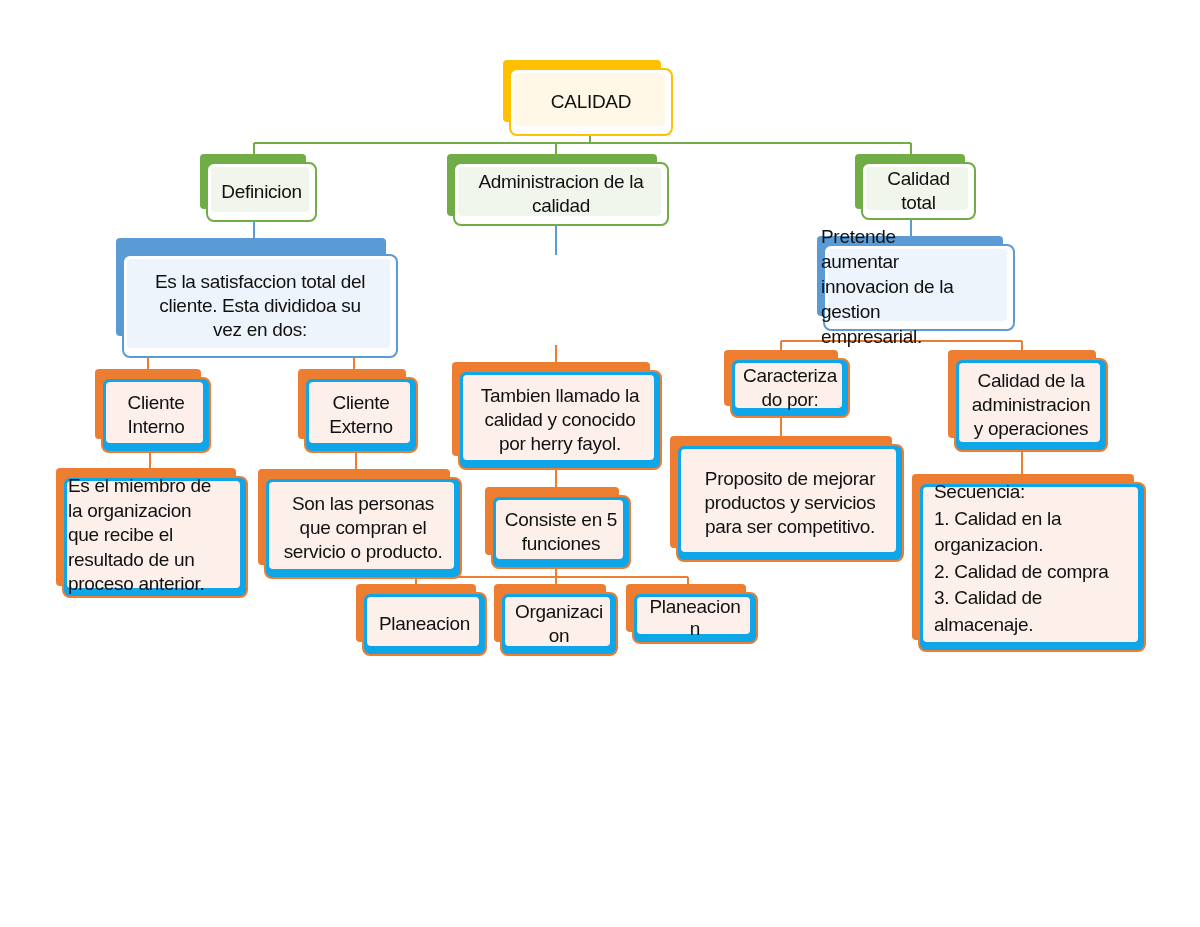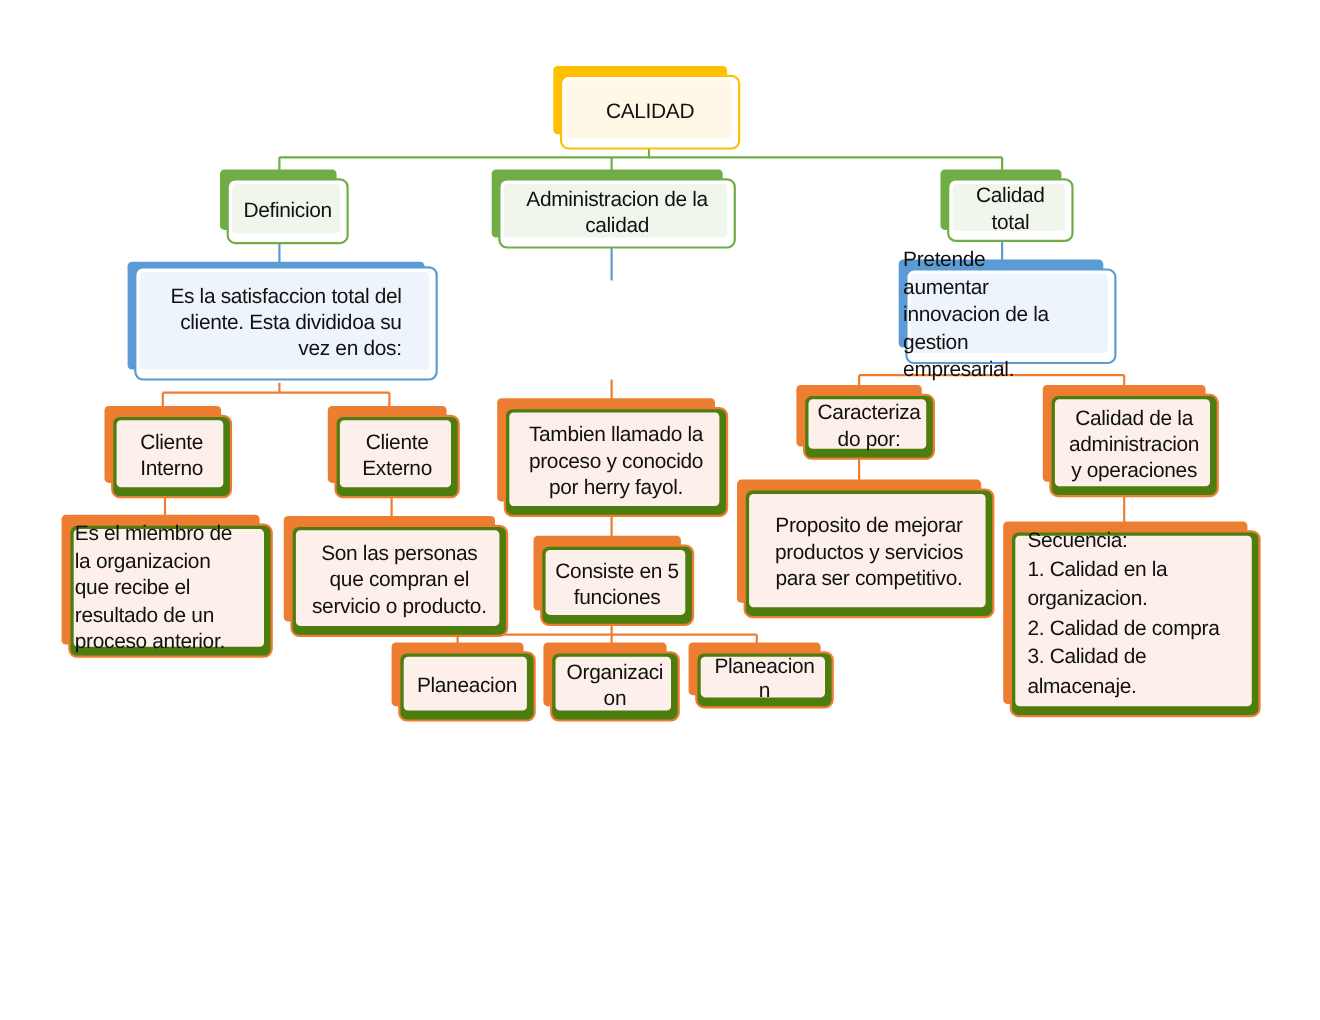--- a/index.html
+++ b/index.html
@@ -18,21 +18,21 @@
   .c-yellow .tab { background:#ffc000; }
   .c-yellow .box { border-color:#ffc000; background:#ffffff; }
   .c-yellow .inner { background:#fff8e7; }
   .c-green .tab { background:#70ad47; }
   .c-green .box { border-color:#70ad47; background:#ffffff; }
   .c-green .inner { background:#f1f6ec; }
   .c-blue .tab { background:#5b9bd5; }
   .c-blue .box { border-color:#5b9bd5; background:#ffffff; }
   .c-blue .inner { background:#eef4fb; }
   .c-orange .tab { background:#ed7d31; }
-  .c-orange .box { border-color:#ed7d31; background:#4d7c0f; }
+  .c-orange .box { border-color:#ed7d31; background:#0ea5e9; }
   .c-orange .inner { background:#fdf0eb; }
   .overflow .label { position:absolute; left:0; right:0; }
 </style>
 </head>
 <body>
 
 <div id="canvas">
 
   <svg class="links" viewBox="0 0 1200 927">
 
@@ -105,21 +105,21 @@
     <div class="tab" style="width:110px;height:55px;"></div>
     <div class="box" style="left:6px;top:8px;width:115px;height:58px;">
       <div class="inner"></div>
       <span class="label">Calidad
 total</span>
     </div>
   </div>
 
   <div class="node c-blue" style="left:116px;top:238px;width:282px;height:112px;">
     <div class="tab" style="width:270px;height:98px;"></div>
-    <div class="box" style="left:6px;top:4px;width:276px;height:104px;text-align:right;">
+    <div class="box" style="left:6px;top:16px;width:276px;height:104px;">
       <div class="inner"></div>
       <span class="label">Es la satisfaccion total del
 cliente. Esta divididoa su
 vez en dos:</span>
     </div>
   </div>
 
 
   <div class="node c-blue overflow" style="left:817px;top:236px;width:198px;height:95px;">
     <div class="tab" style="width:186px;height:80px;"></div>
@@ -171,21 +171,21 @@
 que compran el
 servicio o producto.</span>
     </div>
   </div>
 
   <div class="node c-orange" style="left:452px;top:362px;width:210px;height:108px;">
     <div class="tab" style="width:198px;height:94px;"></div>
     <div class="box" style="left:6px;top:8px;width:204px;height:100px;">
       <div class="inner"></div>
       <span class="label">Tambien llamado la
-proceso y conocido
+calidad y conocido
 por herry fayol.</span>
     </div>
   </div>
 
   <div class="node c-orange" style="left:485px;top:487px;width:146px;height:82px;">
     <div class="tab" style="width:134px;height:68px;"></div>
     <div class="box" style="left:6px;top:8px;width:140px;height:74px;">
       <div class="inner"></div>
       <span class="label">Consiste en 5
 funciones</span>

